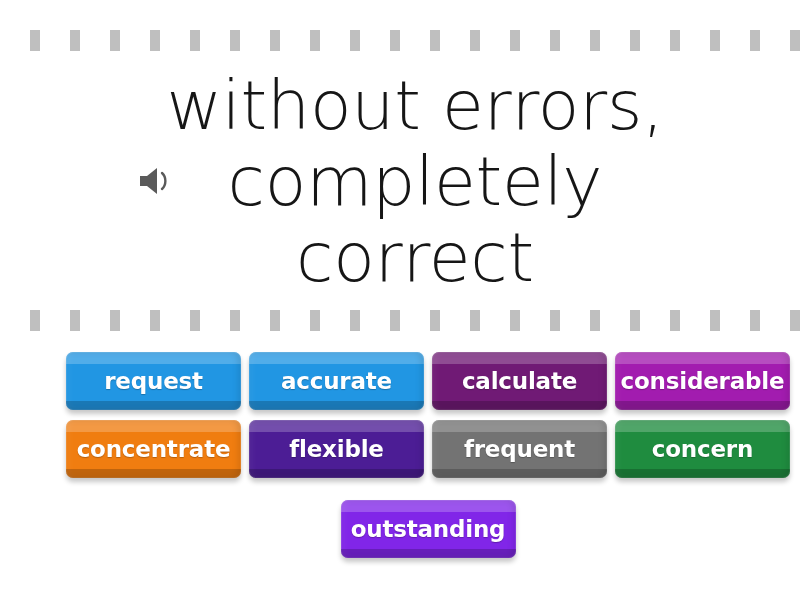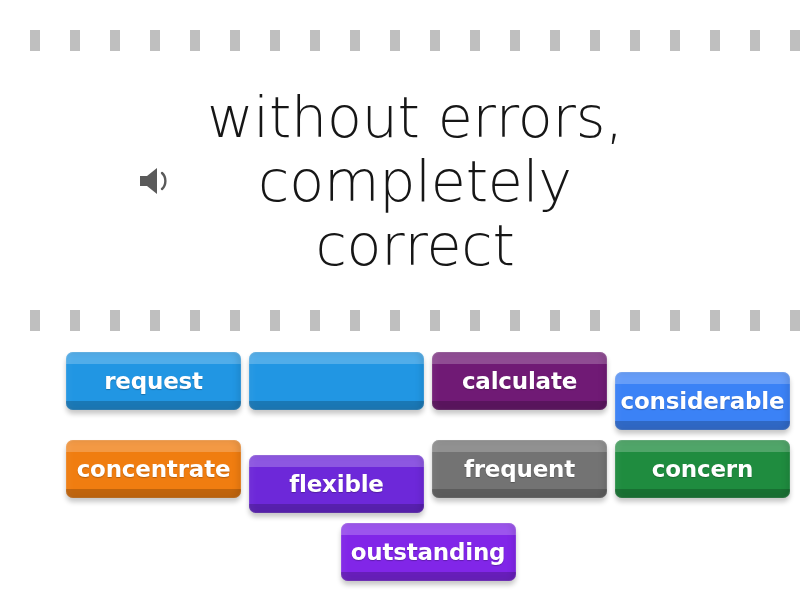--- a/index.html
+++ b/index.html
@@ -60,21 +60,21 @@
     align-items: center;
     justify-content: center;
     cursor: pointer;
   }
   .audio-btn svg { display: block; }
 
   .prompt-text {
     width: 560px;
     margin-left: 30px;
     text-align: center;
-    font-size: 57px;
+    font-size: 68px;
     line-height: 1.12;
     font-weight: 300;
     color: #161616;
     letter-spacing: -0.2px;
     white-space: pre-line;
     font-family: "DejaVu Sans", "Liberation Sans", sans-serif;
   }
 
   
   .tiles {
@@ -213,63 +213,64 @@
     <div class="tile" style="background: rgb(33, 150, 227);">
       <span class="sheen"></span>
       <span class="inner"></span>
       <span class="bevel"></span>
       <span class="label">request</span>
     </div>
     <div class="tile" style="background: rgb(33, 150, 227);">
       <span class="sheen"></span>
       <span class="inner"></span>
       <span class="bevel"></span>
+      <span class="label">accurate</span>
     </div>
     <div class="tile" style="background: #701a75;">
       <span class="sheen"></span>
       <span class="inner"></span>
       <span class="bevel"></span>
       <span class="label">calculate</span>
     </div>
-    <div class="tile" style="background: #3b82f6; margin-top: 20px;">
+    <div class="tile" style="background: #a21caf;">
       <span class="sheen"></span>
       <span class="inner"></span>
       <span class="bevel"></span>
       <span class="label">considerable</span>
     </div>
   </div>
 
   <div class="tile-row">
     <div class="tile" style="background: rgb(240, 125, 16);">
       <span class="sheen"></span>
       <span class="inner"></span>
       <span class="bevel"></span>
       <span class="label">concentrate</span>
     </div>
-    <div class="tile" style="background: #6d28d9; margin-top: 15px;">
+    <div class="tile" style="background: #4c1d95;">
       <span class="sheen"></span>
       <span class="inner"></span>
       <span class="bevel"></span>
       <span class="label">flexible</span>
     </div>
     <div class="tile" style="background: #737373;">
       <span class="sheen"></span>
       <span class="inner"></span>
       <span class="bevel"></span>
       <span class="label">frequent</span>
     </div>
     <div class="tile" style="background: rgb(31, 140, 63); text-align: right;">
       <span class="sheen"></span>
       <span class="inner"></span>
       <span class="bevel"></span>
       <span class="label">concern</span>
     </div>
   </div>
 
   <div class="tile-row">
-    <div class="tile" style="background: rgb(129, 38, 232);">
+    <div class="tile" style="background: rgb(129, 38, 232); margin-top: 12px;">
       <span class="sheen"></span>
       <span class="inner"></span>
       <span class="bevel"></span>
       <span class="label">outstanding</span>
     </div>
   </div>
 </div>
 
 </body></html>

